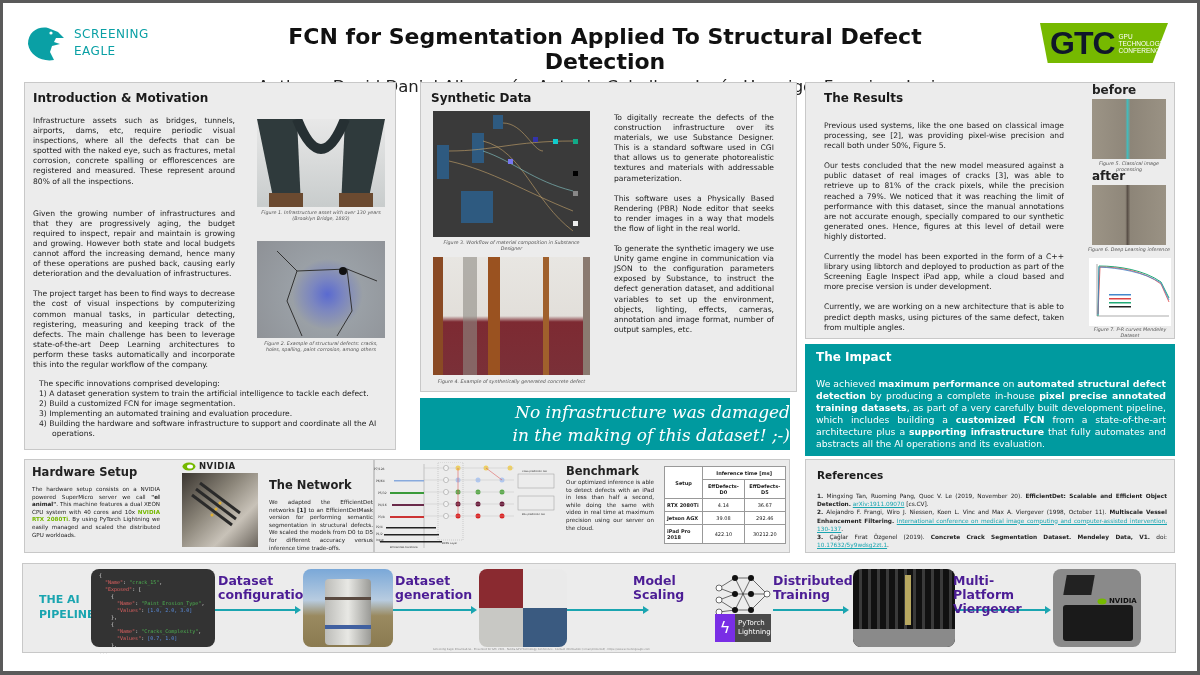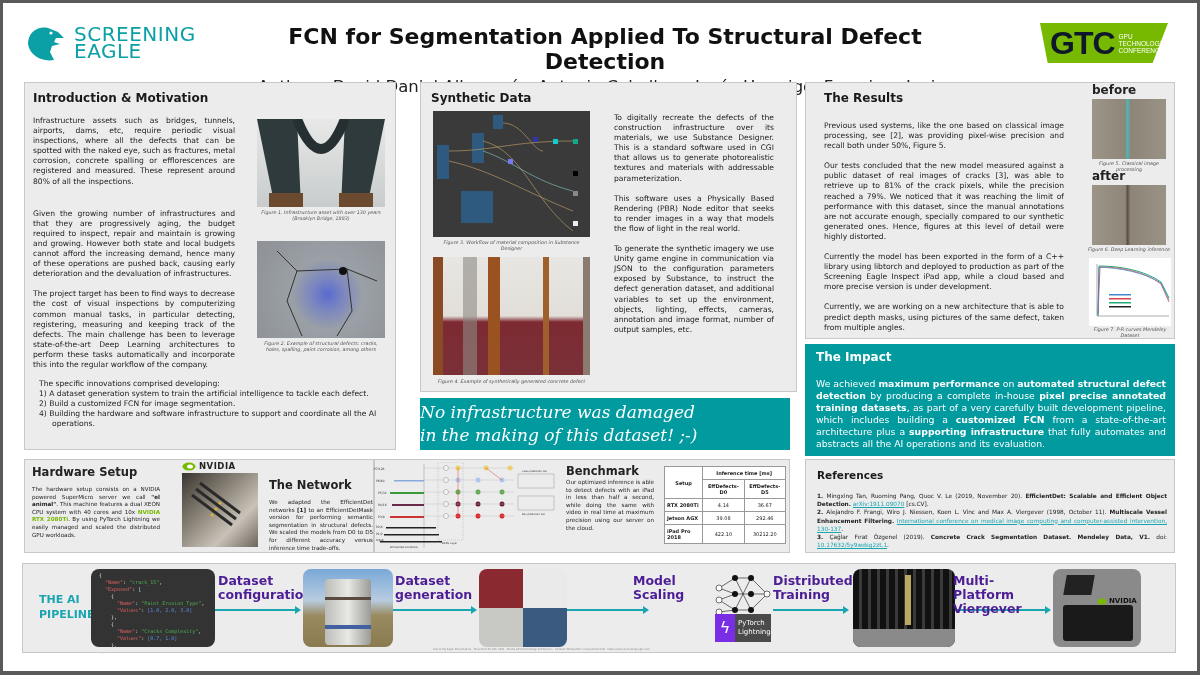--- a/index.html
+++ b/index.html
@@ -2,21 +2,21 @@
 <html><head>
 <meta charset="utf-8">
 <style>
 *{box-sizing:border-box;margin:0;padding:0}
 body{width:1200px;height:675px;overflow:hidden;background:#fff;font-family:"DejaVu Sans",sans-serif;color:#222;position:relative}
 .frame{position:absolute;inset:0;border:3px solid #5a5a5a;border-bottom-width:4px}
 .panel{position:absolute;background:#ececec;border:1px solid #c8c8c8}
 .panel h2{font-weight:bold;color:#1a1a1a}
 .teal{background:#009a9f;color:#fff;border:none}
 .logo{position:absolute;left:24px;top:22px;display:flex;align-items:center;gap:8px}
-.logo .txt{color:#0aa0a5;font-size:20px;line-height:17px;letter-spacing:.5px}
+.logo .txt{color:#0aa0a5;font-size:12px;line-height:17px;letter-spacing:.5px}
 .title{position:absolute;left:230px;top:24px;width:750px;text-align:center}
 .title h1{font-size:22px;font-weight:bold;color:#111}
 .title p{font-size:16.5px;color:#222;margin-top:3px}
 .gtc{position:absolute;left:1040px;top:23px;width:128px;height:40px;background:#76b900;clip-path:polygon(0 0,100% 0,88% 100%,6% 100%);display:flex;align-items:center;padding-left:10px;gap:4px}
 .gtc b{font-family:"Liberation Sans",sans-serif;font-size:32px;color:#0f172a;font-weight:bold;letter-spacing:-1px}
 .gtc span{font-family:"Liberation Sans",sans-serif;font-size:6.5px;color:#fff;line-height:7px}
 .txt8{font-size:7.6px;line-height:10.1px;text-align:justify}
 .cap{font-size:4.8px;color:#555;text-align:center;line-height:6px;font-style:italic}
 .img{position:absolute;border-radius:0}
 table{border-collapse:collapse;font-size:5px}
@@ -77,20 +77,21 @@
     <svg width="128" height="97">
         <path d="M20 10 L40 30 L30 60 L45 95 M40 30 L90 28 L120 40 M90 28 L95 70 L80 95" stroke="#333" fill="none" stroke-width="1"></path>
         <circle cx="86" cy="30" r="4" fill="#111"></circle>
       </svg>
   </div>
   <div class="cap" style="position:absolute;left:232px;top:258px;width:128px">Figure 2. Example of structural defects: cracks, holes, spalling, paint corrosion, among others</div>
   <div style="position:absolute;left:14px;top:296px;width:350px;font-size:7.6px;line-height:10.1px">
     <p>The specific innovations comprised developing:</p>
     <p>1)  A dataset generation system to train the artificial intelligence to tackle each defect.</p>
     <p>2)  Build a customized FCN for image segmentation.</p>
+    <p>3)  Implementing an automated training and evaluation procedure.</p>
     <p style="padding-left:13px;text-indent:-13px">4)  Building the hardware and software infrastructure to support and coordinate all the AI operations.</p>
   </div>
 </div>
 
 <div class="panel" style="left:420px;top:82px;width:377px;height:310px">
   <h2 style="position:absolute;left:10px;top:8px;font-size:12px">Synthetic Data</h2>
   <div class="img" style="left:12px;top:28px;width:157px;height:126px;background:#3a3a3a">
     <svg width="157" height="126">
         <rect x="4" y="34" width="12" height="34" fill="#2e5a80"></rect>
         <rect x="39" y="22" width="12" height="30" fill="#2e5a80"></rect>
@@ -117,21 +118,21 @@
         <rect x="30" y="0" width="14" height="118" fill="#8e8a84" opacity=".6"></rect>
       </svg>
   </div>
   <div class="cap" style="position:absolute;left:14px;top:296px;width:153px">Figure 4. Example of synthetically generated concrete defect</div>
   <div class="txt8" style="position:absolute;left:193px;top:30px;width:160px">
     <p>To digitally recreate the defects of the construction infrastructure over its materials, we use Substance Designer. This is a standard software used in CGI that allows us to generate photorealistic textures and materials with addressable parameterization.</p>
     <p style="margin-top:10px">This software uses a Physically Based Rendering (PBR) Node editor that seeks to render images in a way that models the flow of light in the real world.</p>
     <p style="margin-top:10px">To generate the synthetic imagery we use Unity game engine in communication via JSON to the configuration parameters exposed by Substance, to instruct the defect generation dataset, and additional variables to set up the environment, objects, lighting, effects, cameras, annotation and image format, number of output samples, etc.</p>
   </div>
 </div>
-<div class="panel teal" style="left:420px;top:398px;width:370px;height:52px;text-align:left;font-family:'DejaVu Serif',serif;font-style:italic;font-size:17px;line-height:23px;padding-top:3px">
+<div class="panel teal" style="left:420px;top:398px;width:370px;height:52px;text-align:right;font-family:'DejaVu Serif',serif;font-style:italic;font-size:17px;line-height:23px;padding-top:3px">
   <div>No infrastructure was damaged</div>
   <div>in the making of this dataset! ;-)</div>
 </div>
 
 <div class="panel" style="left:805px;top:82px;width:370px;height:257px">
   <h2 style="position:absolute;left:18px;top:8px;font-size:12px">The Results</h2>
   <div class="txt8" style="position:absolute;left:18px;top:38px;width:240px">
     <p>Previous used systems, like the one based on classical image processing, see [2], was providing pixel-wise precision and recall both under 50%, Figure 5.</p>
     <p style="margin-top:10px">Our tests concluded that the new model measured against a public dataset of real images of cracks [3], was able to retrieve up to 81% of the crack pixels, while the precision reached a 79%. We noticed that it was reaching the limit of performance with this dataset, since the manual annotations are not accurate enough, specially compared to our synthetic generated ones. Hence, figures at this level of detail were highly distorted.</p>
     <p style="margin-top:10px">Currently the model has been exported in the form of a C++ library using libtorch and deployed to production as part of the Screening Eagle Inspect iPad app, while a cloud based and more precise version is under development.</p>

